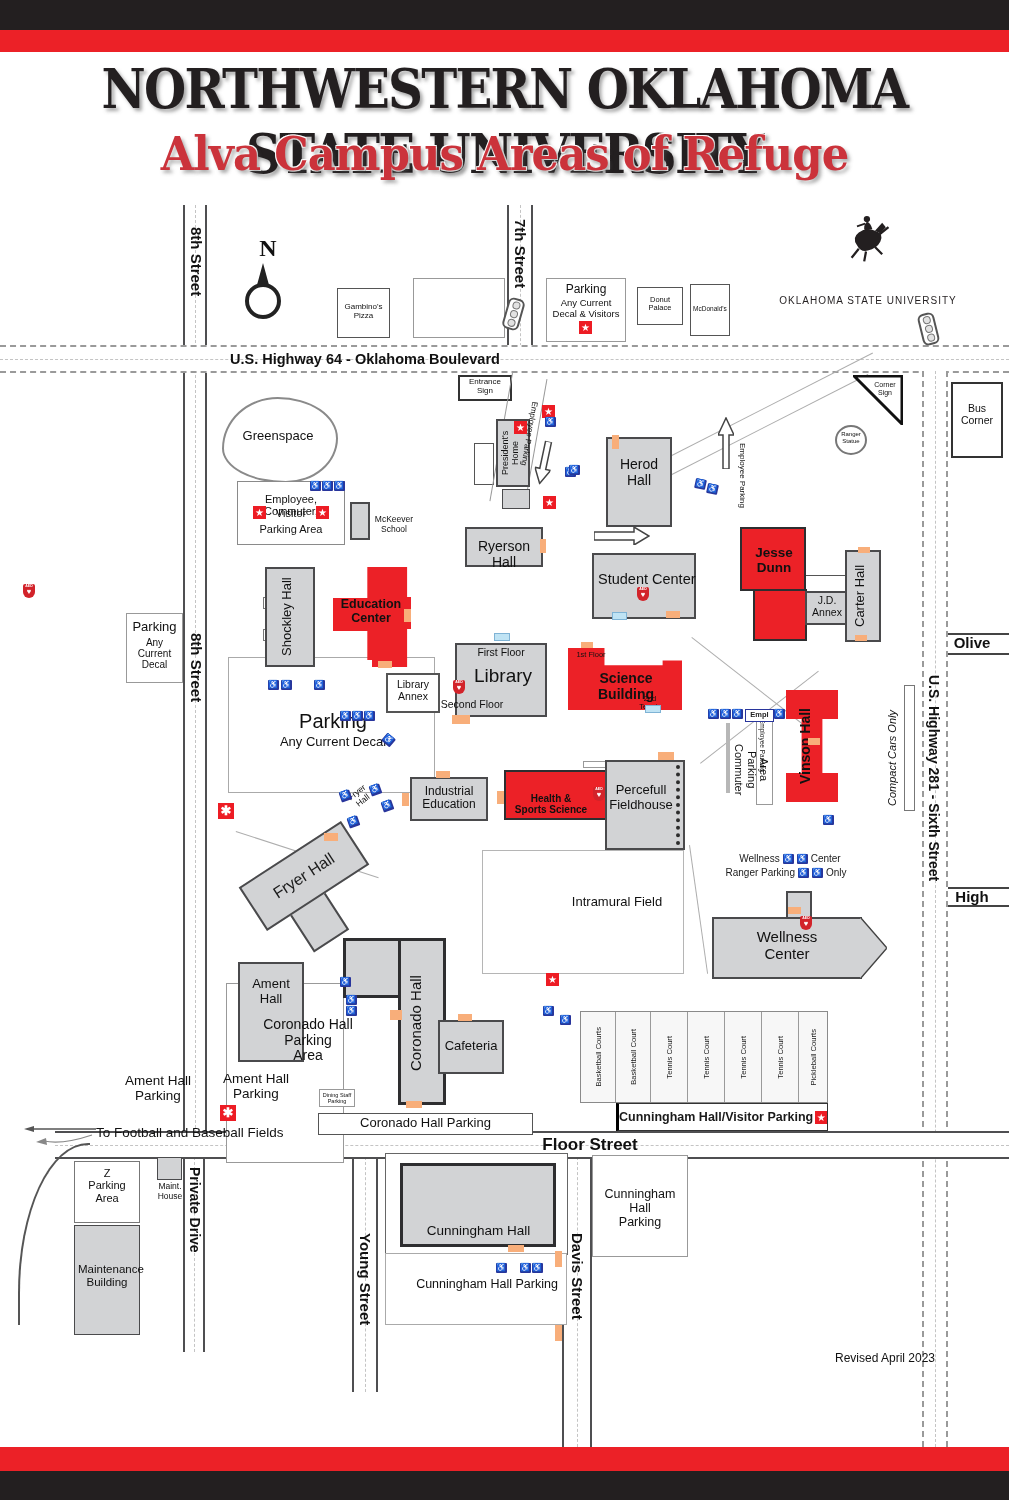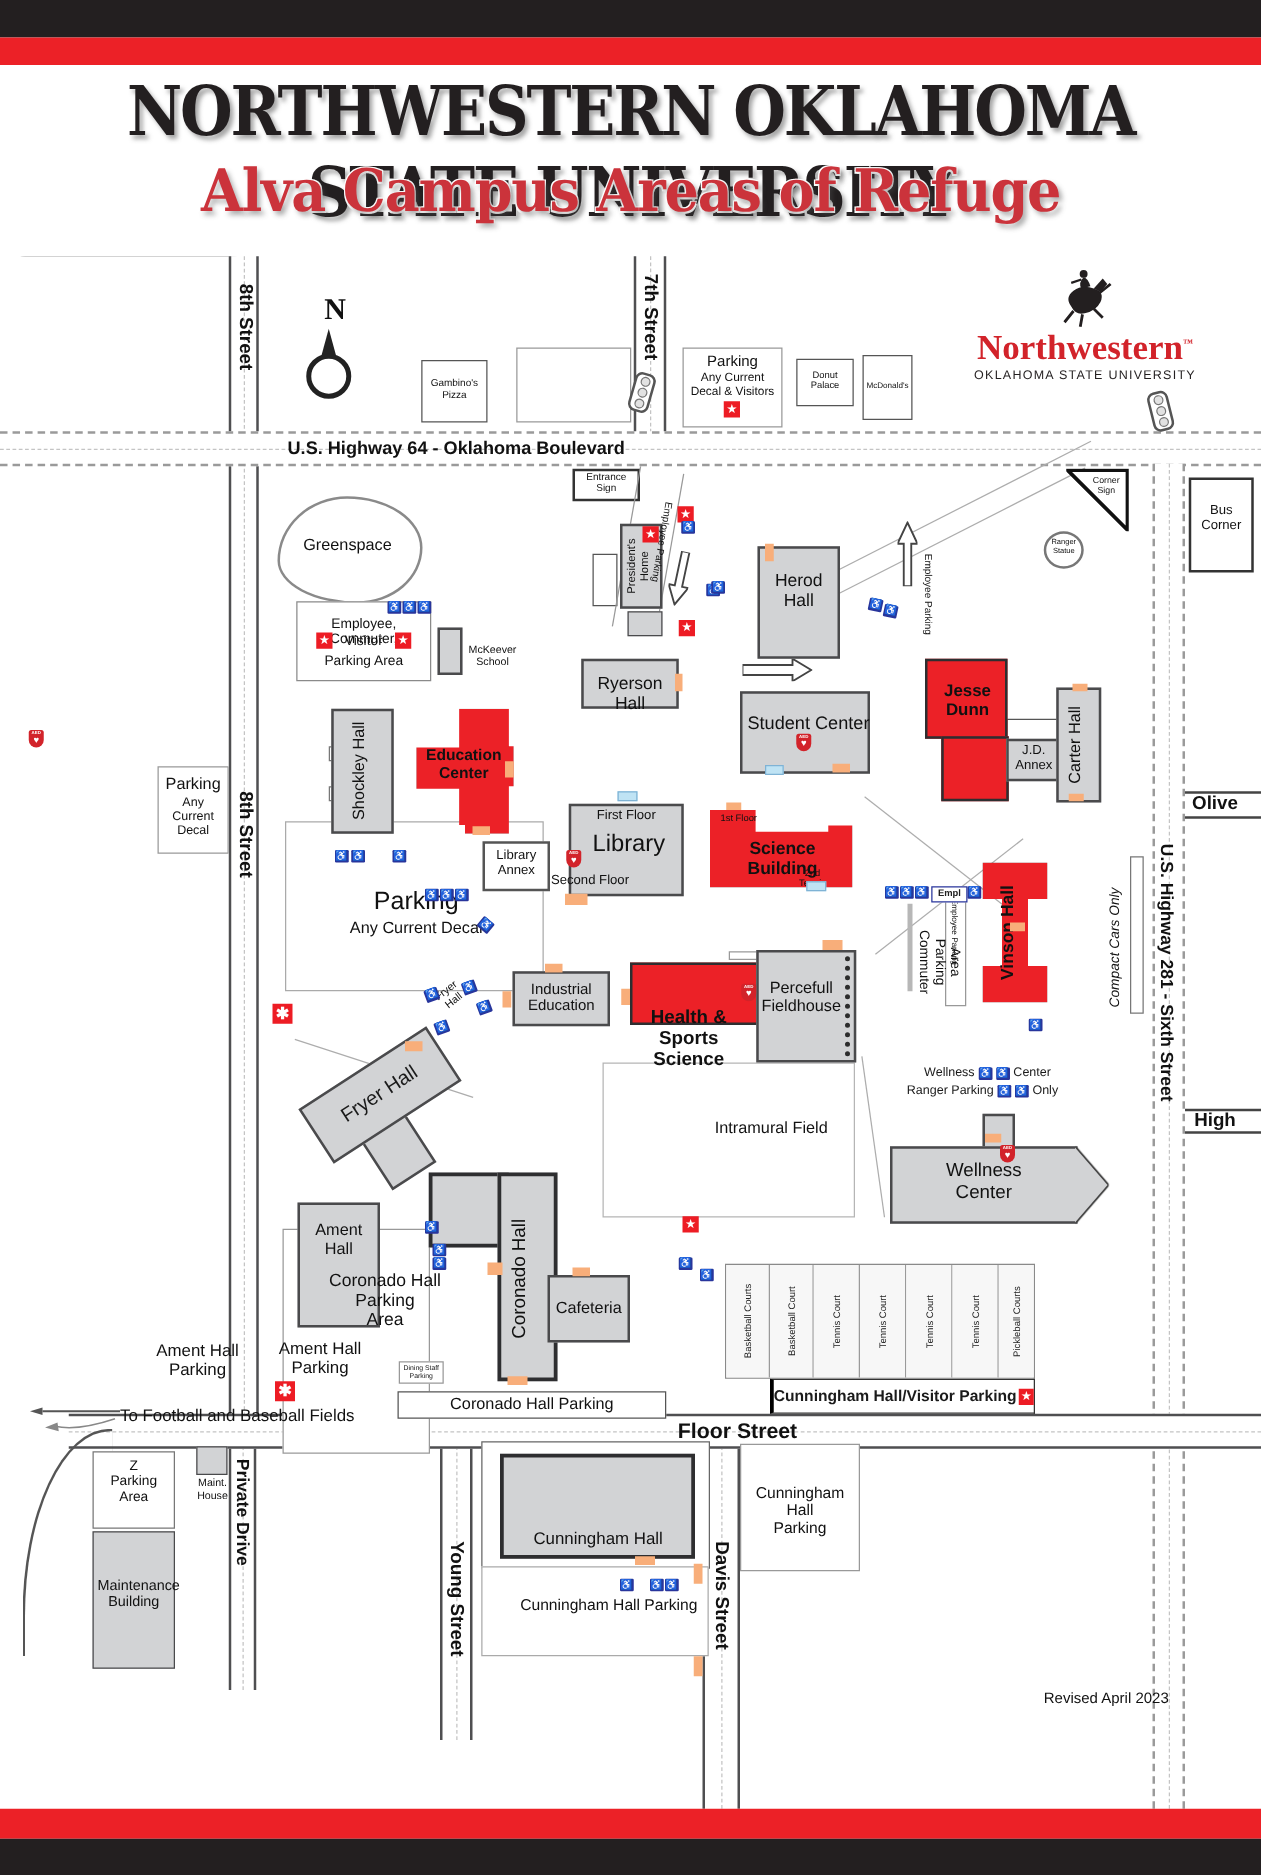--- a/index.html
+++ b/index.html
@@ -229,21 +229,20 @@
     <div class="lbl" style="left:691px;top:100px;width:38px;font-size:6.5px">McDonald's</div>
 
     <svg class="abs" style="left:838px;top:6px;z-index:5" width="56" height="54" viewBox="0 0 60 60">
       <path d="M20 38 Q14 30 22 24 Q30 18 40 22 Q50 25 46 34 Q42 42 32 44 Q24 46 20 38Z" fill="#231f20"></path>
       <path d="M22 42 L14 52 M30 45 L28 56 M40 40 L48 48 M45 26 L55 18" stroke="#231f20" stroke-width="2.5" fill="none"></path>
       <path d="M40 22 L48 13 L52 18 L46 25Z" fill="#231f20"></path>
       <circle cx="31" cy="9" r="3.5" fill="#231f20"></circle>
       <path d="M31 12 Q26 17 29 22 L37 20 Q35 13 31 12Z" fill="#231f20"></path>
       <path d="M29 14 L20 17" stroke="#231f20" stroke-width="2" fill="none"></path>
     </svg>
-    <div class="nwlogo-word" style="left:768px;top:58px;width:200px;text-align:center;font-size:28px"><span>Northwestern</span><sup style="font-size:8px">™</sup></div>
     <div class="nwlogo-tag" style="left:768px;top:90px;width:200px;text-align:center;font-size:10px">OKLAHOMA STATE UNIVERSITY</div>
 
     <svg class="abs" style="left:853px;top:170px;z-index:3" width="50" height="50">
       <polygon points="1,1 49,1 49,49" fill="#fff" stroke="#111" stroke-width="3"></polygon>
     </svg>
     <div class="lbl" style="left:868px;top:176px;width:34px;font-size:7px;z-index:5">Corner
 Sign</div>
     <div class="abs" style="left:835px;top:220px;width:32px;height:30px;border:2px solid #777;border-radius:50%;box-sizing:border-box;z-index:3"></div>
     <div class="lbl" style="left:836px;top:226px;width:30px;font-size:6px">Ranger
 Statue</div>
@@ -391,21 +390,21 @@
     <div class="lbl vu" style="left:886px;top:498px;height:110px;font-size:11px;font-style:italic">Compact Cars Only</div>
     <span class="hc" style="left:823px;top:610px">♿</span>
 
     <div class="bld" style="left:410px;top:572px;width:78px;height:44px"></div>
     <div class="lbl" style="left:414px;top:580px;width:70px;font-size:12px">Industrial
 Education</div>
     <span class="orange" style="left:402px;top:588px;width:7px;height:13px"></span>
     <span class="orange" style="left:436px;top:566px;width:14px;height:7px"></span>
     <div class="wbox" style="left:583px;top:556px;width:26px;height:7px;border-color:#999"></div>
     <div class="bld red" style="left:504px;top:565px;width:103px;height:50px"></div>
-    <div class="lbl b" style="left:508px;top:601px;width:86px;font-size:15px">Health &amp;
+    <div class="lbl b" style="left:508px;top:588px;width:86px;font-size:10px">Health &amp;
 Sports Science</div>
     <span class="aed" style="left:593px;top:582px">
         <i>AED</i>
         <bb>♥</bb>
       </span>
     <span class="orange" style="left:497px;top:586px;width:7px;height:13px"></span>
     <div class="bld" style="left:605px;top:555px;width:80px;height:90px"></div>
     <div class="dotcol" style="left:676px;top:560px;height:80px"></div>
     <div class="lbl" style="left:608px;top:578px;width:66px;font-size:13px">Percefull
 Fieldhouse</div>

